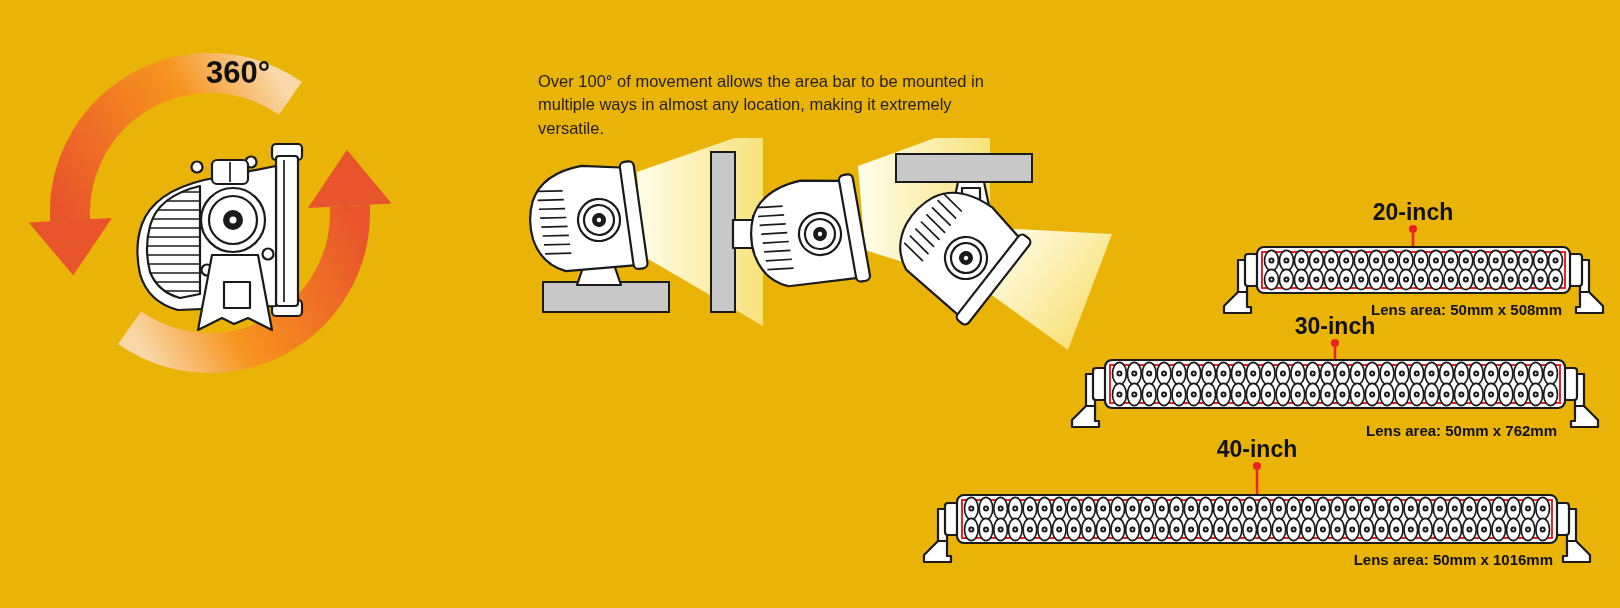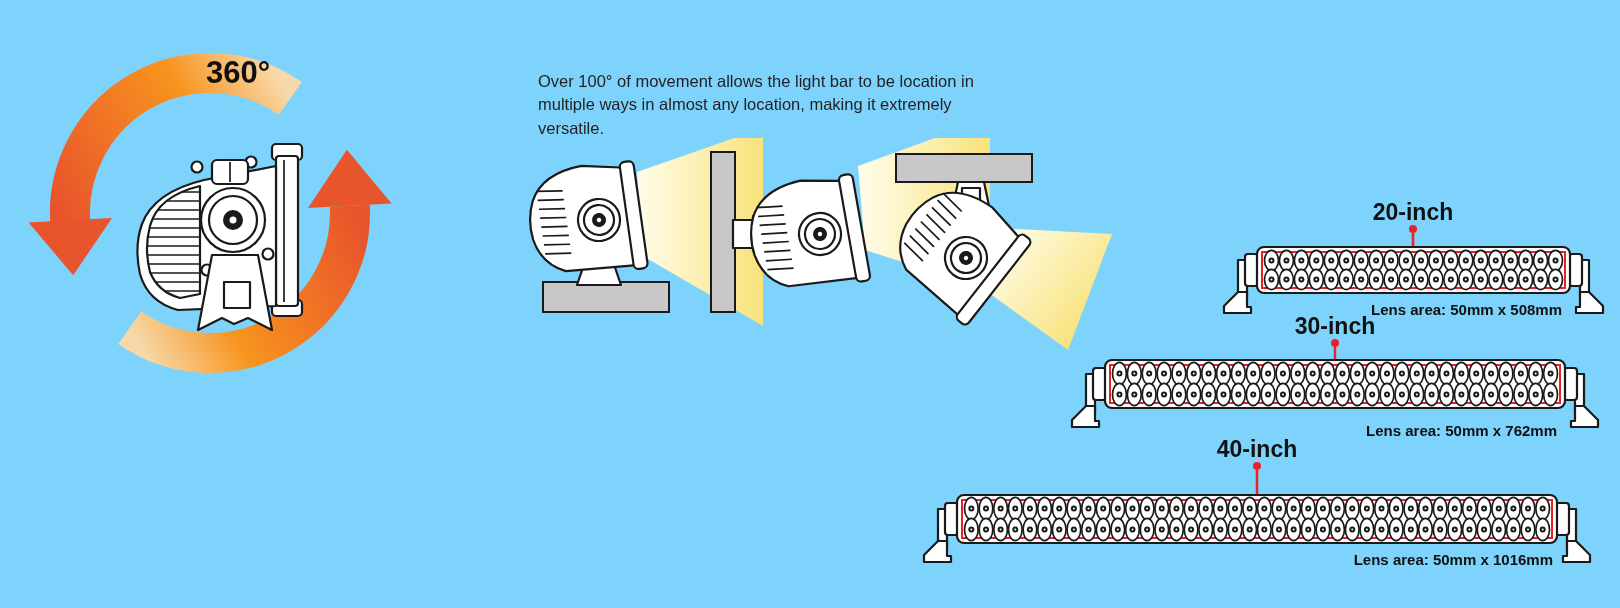--- a/index.html
+++ b/index.html
@@ -1,16 +1,16 @@
 <!DOCTYPE html>
 <html><head>
 <meta charset="utf-8">
 <style>
   html,body{margin:0;padding:0;background:#fff;}
-  #canvas{position:relative;width:1620px;height:608px;background:#7dd3fc;overflow:hidden;
+  #canvas{position:relative;width:1620px;height:608px;background:#eab308;overflow:hidden;
           font-family:"Liberation Sans",sans-serif;color:#231f20;}
   .abs{position:absolute;}
   .ln{fill:#ffffff;stroke:#1a1a1a;stroke-width:2.2;stroke-linejoin:round;}
   .fin{stroke:#1a1a1a;stroke-width:1.7;fill:none;}
   .gray{fill:#c8c8c8;stroke:#1a1a1a;stroke-width:2;}
   .movement-note{width:478px;font-size:16.5px;line-height:1.42;color:#231f20;}
   text.bar-label{font-family:"Liberation Sans",sans-serif;font-weight:bold;font-size:23px;fill:#111;}
   text.lens-label{font-family:"Liberation Sans",sans-serif;font-weight:bold;font-size:15px;fill:#111;}
   text.deg-label{font-family:"Liberation Sans",sans-serif;font-weight:bold;font-size:31px;fill:#111;}
 </style>
@@ -76,21 +76,21 @@
       <line x1="222" y1="132" x2="222" y2="152" class="fin"></line>
       <path d="M204,225 L190,300 L214,288 L226,294 L240,288 L264,300 L250,225 Z" class="ln"></path>
       <rect x="216" y="252" width="26" height="26" class="ln"></rect>
       <circle cx="225" cy="190" r="32" class="ln"></circle>
       <circle cx="225" cy="190" r="24" class="ln" stroke-width="1.8"></circle>
       <circle cx="225" cy="190" r="10" fill="#1a1a1a" stroke="none"></circle>
       <circle cx="225" cy="190" r="3.5" fill="#fff" stroke="none"></circle>
     </g>
   </svg>
 
-  <div class="abs movement-note" style="left:538px;top:70px;">Over 100° of movement allows the light bar to be location in multiple ways in almost any location, making it extremely versatile.</div>
+  <div class="abs movement-note" style="left:538px;top:70px;">Over 100° of movement allows the area bar to be mounted in multiple ways in almost any location, making it extremely versatile.</div>
 
   <svg class="abs" style="left:515px;top:138px;" width="250" height="192" viewBox="0 0 250 192">
     <defs>
       <linearGradient id="beam1" gradientUnits="userSpaceOnUse" x1="122" y1="70" x2="248" y2="70">
         <stop offset="0" stop-color="#FFFDE9"></stop>
           <stop offset="1" stop-color="#F8E27A"></stop>
       </linearGradient>
     </defs>
     <polygon points="122,34 248,-10 248,188 128,118" fill="url(#beam1)"></polygon>
     <rect x="28" y="144" width="126" height="30" class="gray"></rect>

